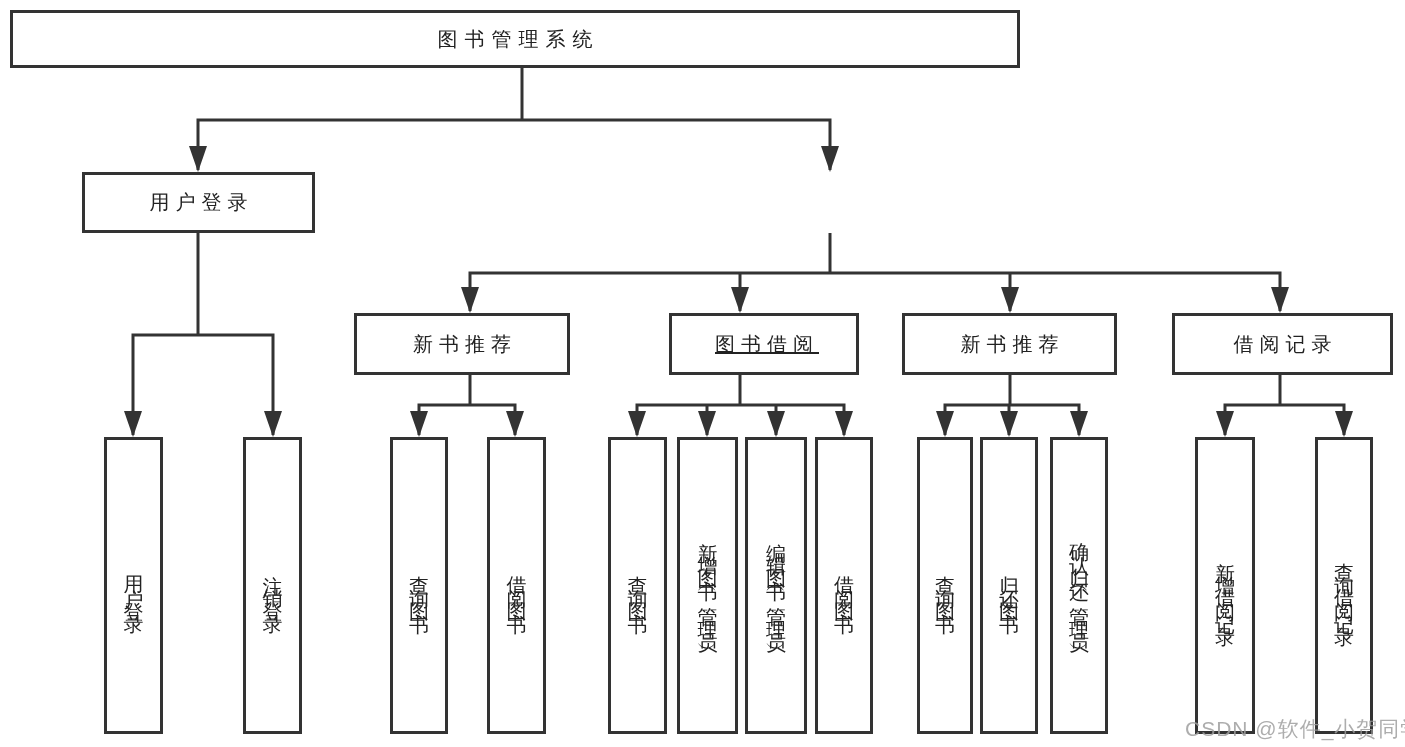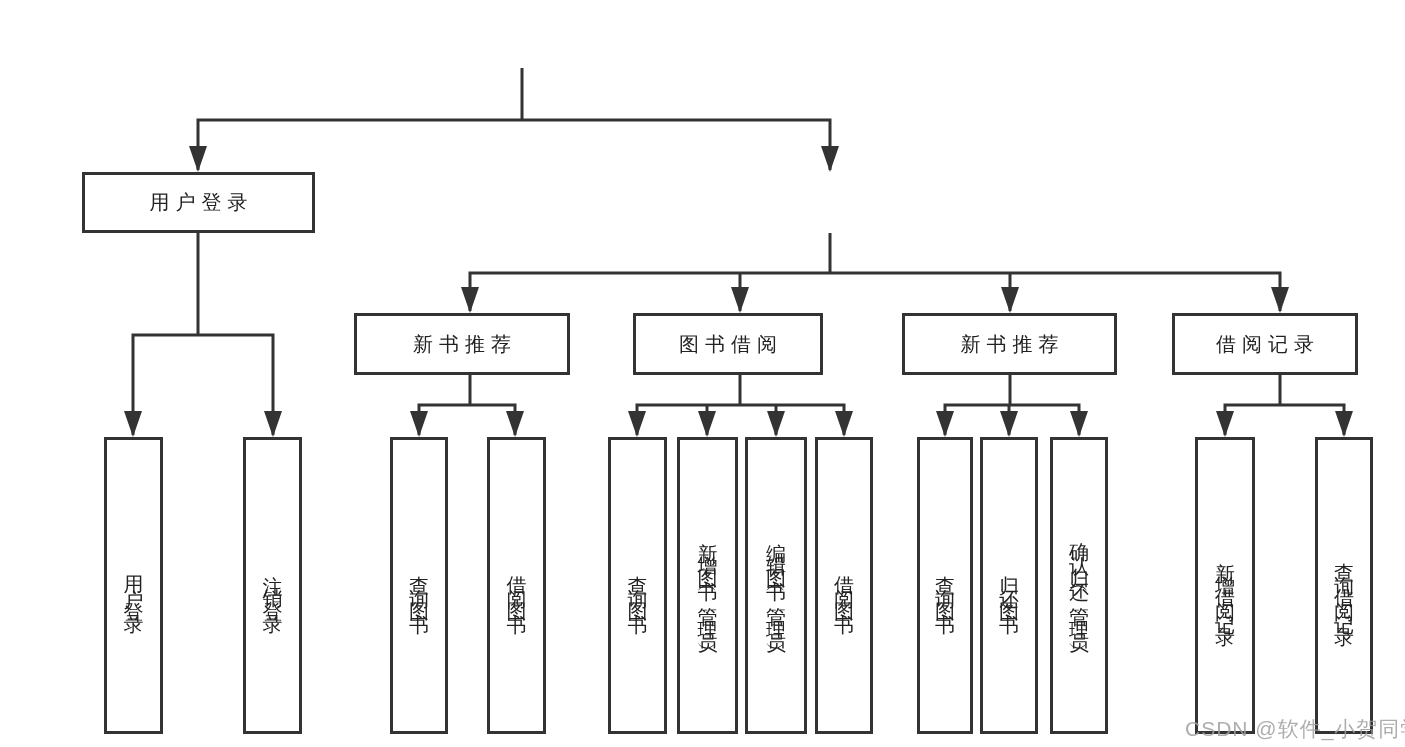--- a/index.html
+++ b/index.html
@@ -107,35 +107,38 @@
       <polygon points="776,437 767,411 785,411"></polygon>
       <polygon points="844,437 835,411 853,411"></polygon>
       <polygon points="945,437 936,411 954,411"></polygon>
       <polygon points="1009,437 1000,411 1018,411"></polygon>
       <polygon points="1079,437 1070,411 1088,411"></polygon>
       <polygon points="1225,437 1216,411 1234,411"></polygon>
       <polygon points="1344,437 1335,411 1353,411"></polygon>
     </g>
   </svg>
 
+  <div class="box" style="left:10px;top:10px;width:1010px;height:58px;">
+    <span class="hlabel root-label">图书管理系统</span>
+  </div>
 
   <div class="box" style="left:82px;top:172px;width:233px;height:61px;">
     <span class="hlabel">用户登录</span>
   </div>
 
   <div class="box" style="left:354px;top:313px;width:216px;height:62px;">
     <span class="hlabel">新书推荐</span>
   </div>
-  <div class="box" style="left:633px;top:313px;width:190px;height:62px;">
+  <div class="box" style="left:669px;top:313px;width:190px;height:62px;text-decoration:underline;">
     <span class="hlabel">图书借阅</span>
   </div>
   <div class="box" style="left:902px;top:313px;width:215px;height:62px;">
     <span class="hlabel">新书推荐</span>
   </div>
-  <div class="box" style="left:1172px;top:313px;width:186px;height:62px;">
+  <div class="box" style="left:1172px;top:313px;width:221px;height:62px;">
     <span class="hlabel">借阅记录</span>
   </div>
 
   <div class="box leaf" style="left:104px;width:59px;">
     <span class="vtxt">用户登录</span>
   </div>
   <div class="box leaf" style="left:243px;width:59px;">
     <span class="vtxt">注销登录</span>
   </div>
 

